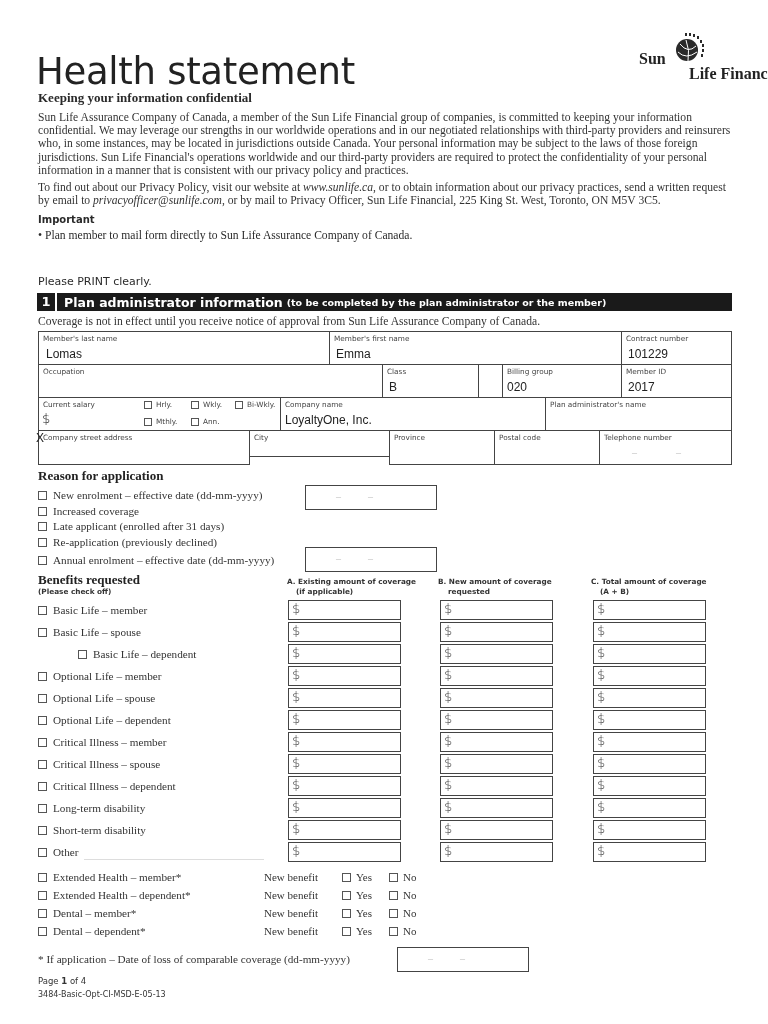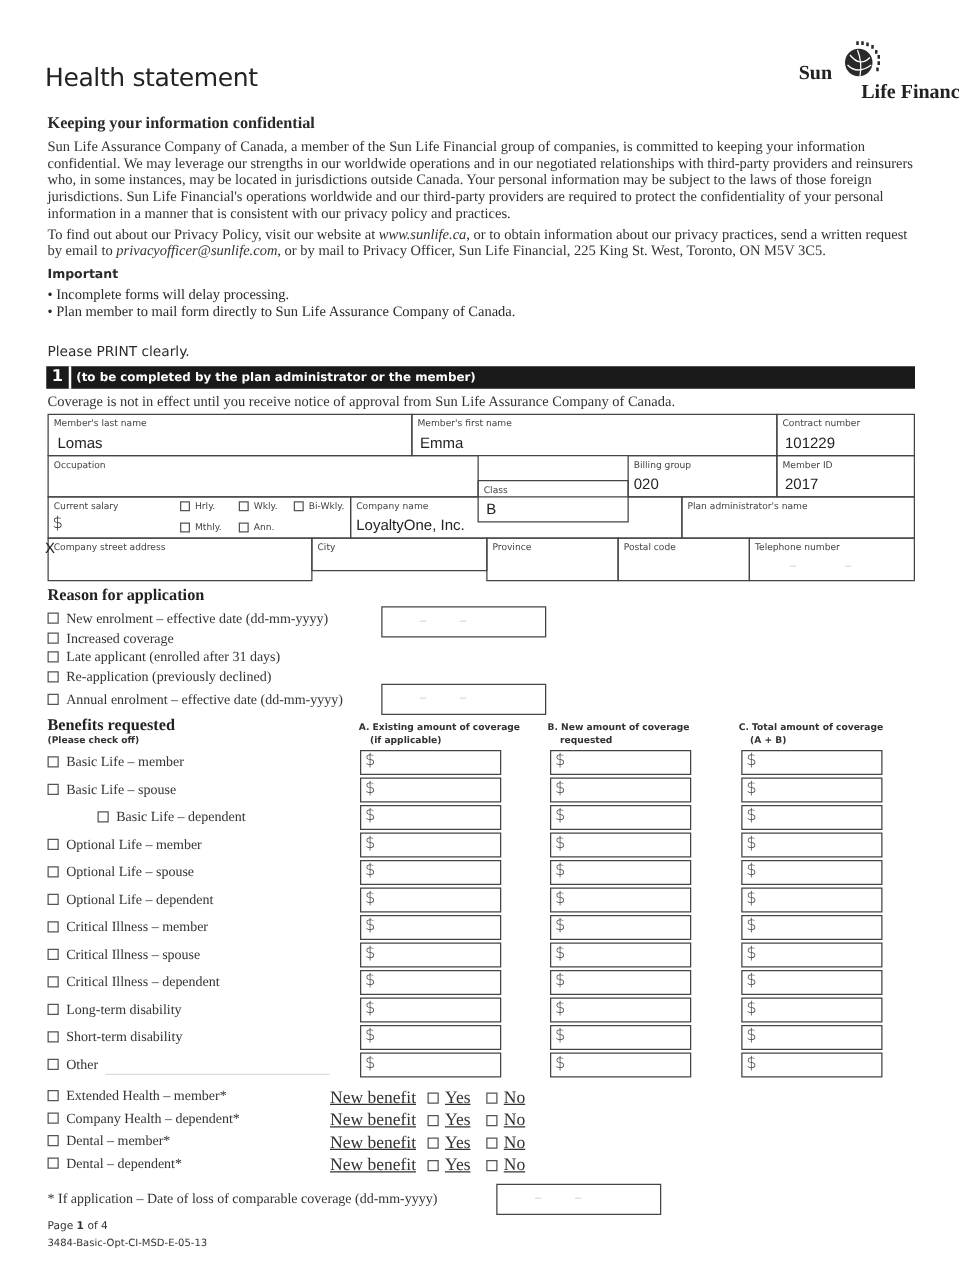--- a/index.html
+++ b/index.html
@@ -2,21 +2,21 @@
 <html><head>
 <meta charset="utf-8">
 <style>
   * { box-sizing: border-box; margin: 0; padding: 0; }
   html, body { width: 768px; height: 1024px; background: #fff; overflow: hidden; }
   body { position: relative; font-family: "Liberation Serif", serif; color: #2a2a2a; }
   .abs { position: absolute; }
   .sans { font-family: "DejaVu Sans", sans-serif; }
   .lsans { font-family: "Liberation Sans", sans-serif; }
 
-  #title { left: 36px; top: 50px; font-family: "DejaVu Sans", sans-serif; font-size: 20px; font-weight: normal; color: #222; letter-spacing: -0.3px; text-align: center; }
+  #title { left: 36px; top: 50px; font-family: "DejaVu Sans", sans-serif; font-size: 37px; font-weight: normal; color: #222; letter-spacing: -0.3px; text-align: center; }
   #logo { left: 636px; top: 30px; width: 150px; height: 54px; }
   #logo .sun { position: absolute; left: 3px; top: 20px; font-family: "Liberation Serif", serif; font-weight: bold; font-size: 16px; color: #222; }
   #logo .lf { position: absolute; left: 18px; top: 35px; font-family: "Liberation Serif", serif; font-weight: bold; font-size: 16px; color: #222; white-space: nowrap; margin-left: 35px; }
   #logo svg { position: absolute; left: 36px; top: 2px; }
 
   #subhead { left: 38px; top: 90px; font-size: 13px; font-weight: bold; }
   .para { left: 38px; width: 700px; font-size: 11.6px; line-height: 13.2px; color: #333; }
   #para1 { top: 111px; }
   #para2 { top: 181px; }
   #important { left: 38px; top: 214px; font-size: 10px; font-weight: bold; font-family: "DejaVu Sans", sans-serif; }
@@ -40,21 +40,21 @@
   h3.sect { position: absolute; left: 38px; font-size: 13px; font-weight: bold; color: #222; }
   .opt { position: absolute; left: 38px; font-size: 11.2px; color: #333; white-space: nowrap; }
   .opt .cbx2 { display: inline-block; width: 9px; height: 9px; border: 1px solid #555; vertical-align: -1px; margin-right: 6px; }
   .datebox { position: absolute; border: 1.5px solid #444; width: 132px; height: 25px; }
   .datebox span { position: absolute; top: 5px; color: #bbb; font-size: 10px; }
 
   .colhdr { position: absolute; font-family: "DejaVu Sans", sans-serif; font-size: 7.3px; font-weight: bold; line-height: 10px; color: #333; white-space: nowrap; }
   .amt { position: absolute; width: 113px; height: 19.5px; border: 1.5px solid #444; }
   .amt span { position: absolute; left: 3px; top: 0px; font-family: "DejaVu Sans", sans-serif; font-size: 13px; color: #444; font-weight: 300; }
 
-  .nb { position: absolute; font-size: 14px; color: #333; white-space: nowrap; text-decoration: underline; }
+  .nb { position: absolute; font-size: 11px; color: #333; white-space: nowrap; }
   .nb .cbx2 { display: inline-block; width: 9px; height: 9px; border: 1px solid #555; vertical-align: -1px; margin-right: 5px; }
 
   #footer1 { left: 38px; top: 976px; font-family: "DejaVu Sans", sans-serif; font-size: 8.5px; color: #333; }
   #footer2 { left: 38px; top: 990px; font-family: "DejaVu Sans", sans-serif; font-size: 8px; color: #333; }
 </style>
 </head>
 <body>
 
 <div id="title" class="abs">Health statement</div>
 <div id="logo" class="abs">
@@ -77,27 +77,27 @@
   <span class="sun">Sun</span>
   <span class="lf">Life Financial</span>
 </div>
 
 <div id="subhead" class="abs">Keeping your information confidential</div>
 <div id="para1" class="abs para">Sun Life Assurance Company of Canada, a member of the Sun Life Financial group of companies, is committed to keeping your information confidential. We may leverage our strengths in our worldwide operations and in our negotiated relationships with third-party providers and reinsurers who, in some instances, may be located in jurisdictions outside Canada. Your personal information may be subject to the laws of those foreign jurisdictions. Sun Life Financial's operations worldwide and our third-party providers are required to protect the confidentiality of your personal information in a manner that is consistent with our privacy policy and practices.</div>
 <div id="para2" class="abs para"><span>To find out about our Privacy Policy, visit our website at </span><i>www.sunlife.ca</i><span>, or to obtain information about our privacy practices, send a written request by email to </span><i>privacyofficer@sunlife.com</i><span>, or by mail to Privacy Officer, Sun Life Financial, 225 King St. West, Toronto, ON  M5V 3C5.</span></div>
 
 <div id="important" class="abs">Important</div>
 <ul id="bullets" class="abs">
-  <li>Incomplete forms will delay processing.</li>
   <li>Plan member to mail form directly to Sun Life Assurance Company of Canada.</li>
 </ul>
 <div id="print" class="abs">Please PRINT clearly.</div>
 
 <div id="secbar" class="abs">
   <div id="secnum">1</div>
+  <span id="sectitle">Plan administrator information</span>
   <span id="secsub">(to be completed by the plan administrator or the member)</span>
 </div>
 <div id="coverage-note" class="abs">Coverage is not in effect until you receive notice of approval from Sun Life Assurance Company of Canada.</div>
 
 <div class="cell" style="left:38px;top:331px;width:292px;height:34px;">
   <span class="lbl">Member's last name</span>
   <span class="val" style="left:7px;">Lomas</span>
 </div>
 <div class="cell" style="left:329px;top:331px;width:293px;height:34px;">
   <span class="lbl">Member's first name</span>
@@ -105,21 +105,21 @@
 </div>
 <div class="cell" style="left:621px;top:331px;width:111px;height:34px;">
   <span class="lbl">Contract number</span>
   <span class="val">101229</span>
 </div>
 
 <div class="cell" style="left:38px;top:364px;width:345px;height:34px;">
   <span class="lbl">Occupation</span>
   <span class="val"></span>
 </div>
-<div class="cell" style="left:382px;top:384px;width:121px;height:34px;">
+<div class="cell" style="left:382px;top:364px;width:97px;height:34px;">
   <span class="lbl">Class</span>
   <span class="val">B</span>
 </div>
 <div class="cell" style="left:502px;top:364px;width:120px;height:34px;">
   <span class="lbl">Billing group</span>
   <span class="val" style="left:4px;">020</span>
 </div>
 <div class="cell" style="left:621px;top:364px;width:111px;height:34px;">
   <span class="lbl">Member ID</span>
   <span class="val">2017</span>
@@ -320,21 +320,21 @@
     <div class="amt" style="left: 593px; top: 842px;">
       <span>$</span>
     </div>
   </div>
 
 <div id="hd-rows">
     <div class="opt" style="top: 871px;"><span class="cbx2"></span><span>Extended Health – member*</span></div>
     <div class="nb" style="left: 264px; top: 871px;">New benefit</div>
     <div class="nb" style="left: 342px; top: 871px;"><span class="cbx2"></span><span>Yes</span></div>
     <div class="nb" style="left: 389px; top: 871px;"><span class="cbx2"></span><span>No</span></div>
-    <div class="opt" style="top: 889px;"><span class="cbx2"></span><span>Company Health – dependent*</span></div>
+    <div class="opt" style="top: 889px;"><span class="cbx2"></span><span>Extended Health – dependent*</span></div>
     <div class="nb" style="left: 264px; top: 889px;">New benefit</div>
     <div class="nb" style="left: 342px; top: 889px;"><span class="cbx2"></span><span>Yes</span></div>
     <div class="nb" style="left: 389px; top: 889px;"><span class="cbx2"></span><span>No</span></div>
     <div class="opt" style="top: 907px;"><span class="cbx2"></span><span>Dental – member*</span></div>
     <div class="nb" style="left: 264px; top: 907px;">New benefit</div>
     <div class="nb" style="left: 342px; top: 907px;"><span class="cbx2"></span><span>Yes</span></div>
     <div class="nb" style="left: 389px; top: 907px;"><span class="cbx2"></span><span>No</span></div>
     <div class="opt" style="top: 925px;"><span class="cbx2"></span><span>Dental – dependent*</span></div>
     <div class="nb" style="left: 264px; top: 925px;">New benefit</div>
     <div class="nb" style="left: 342px; top: 925px;"><span class="cbx2"></span><span>Yes</span></div>

